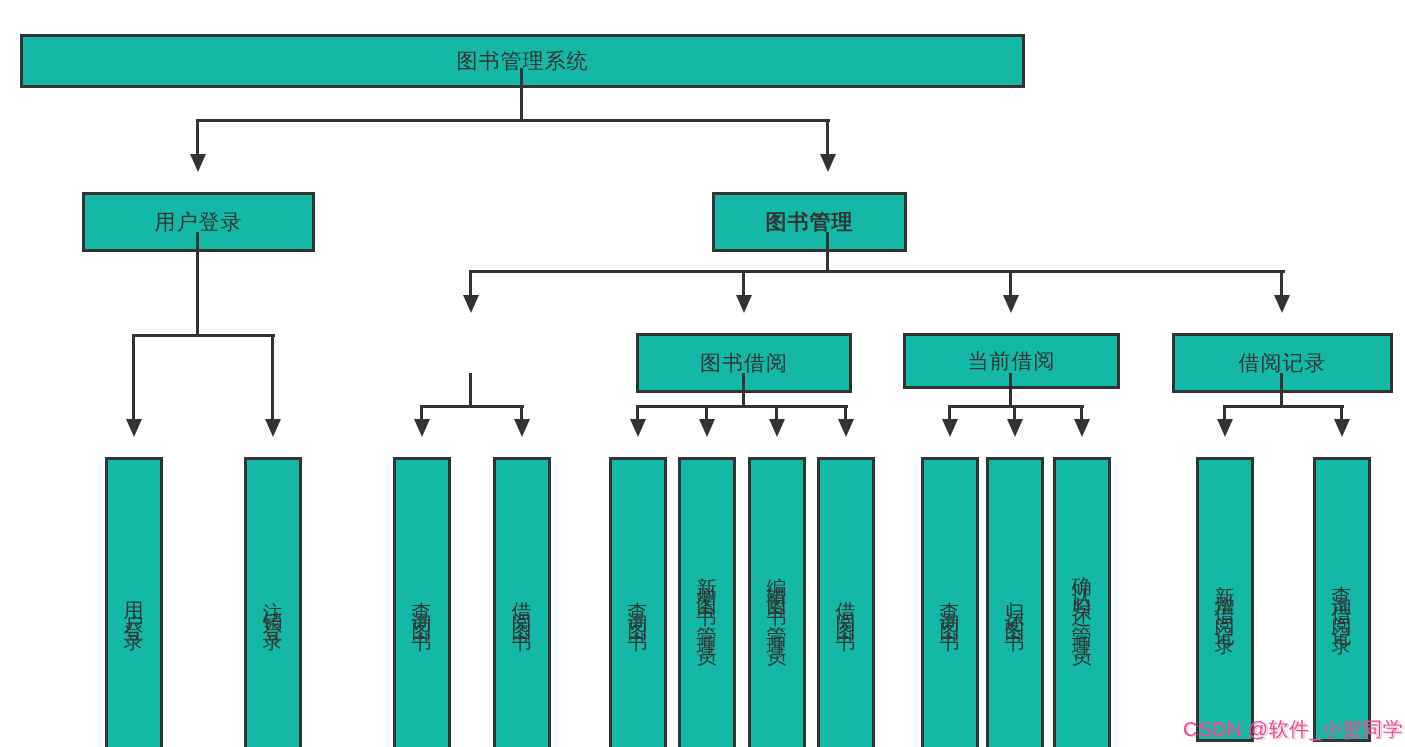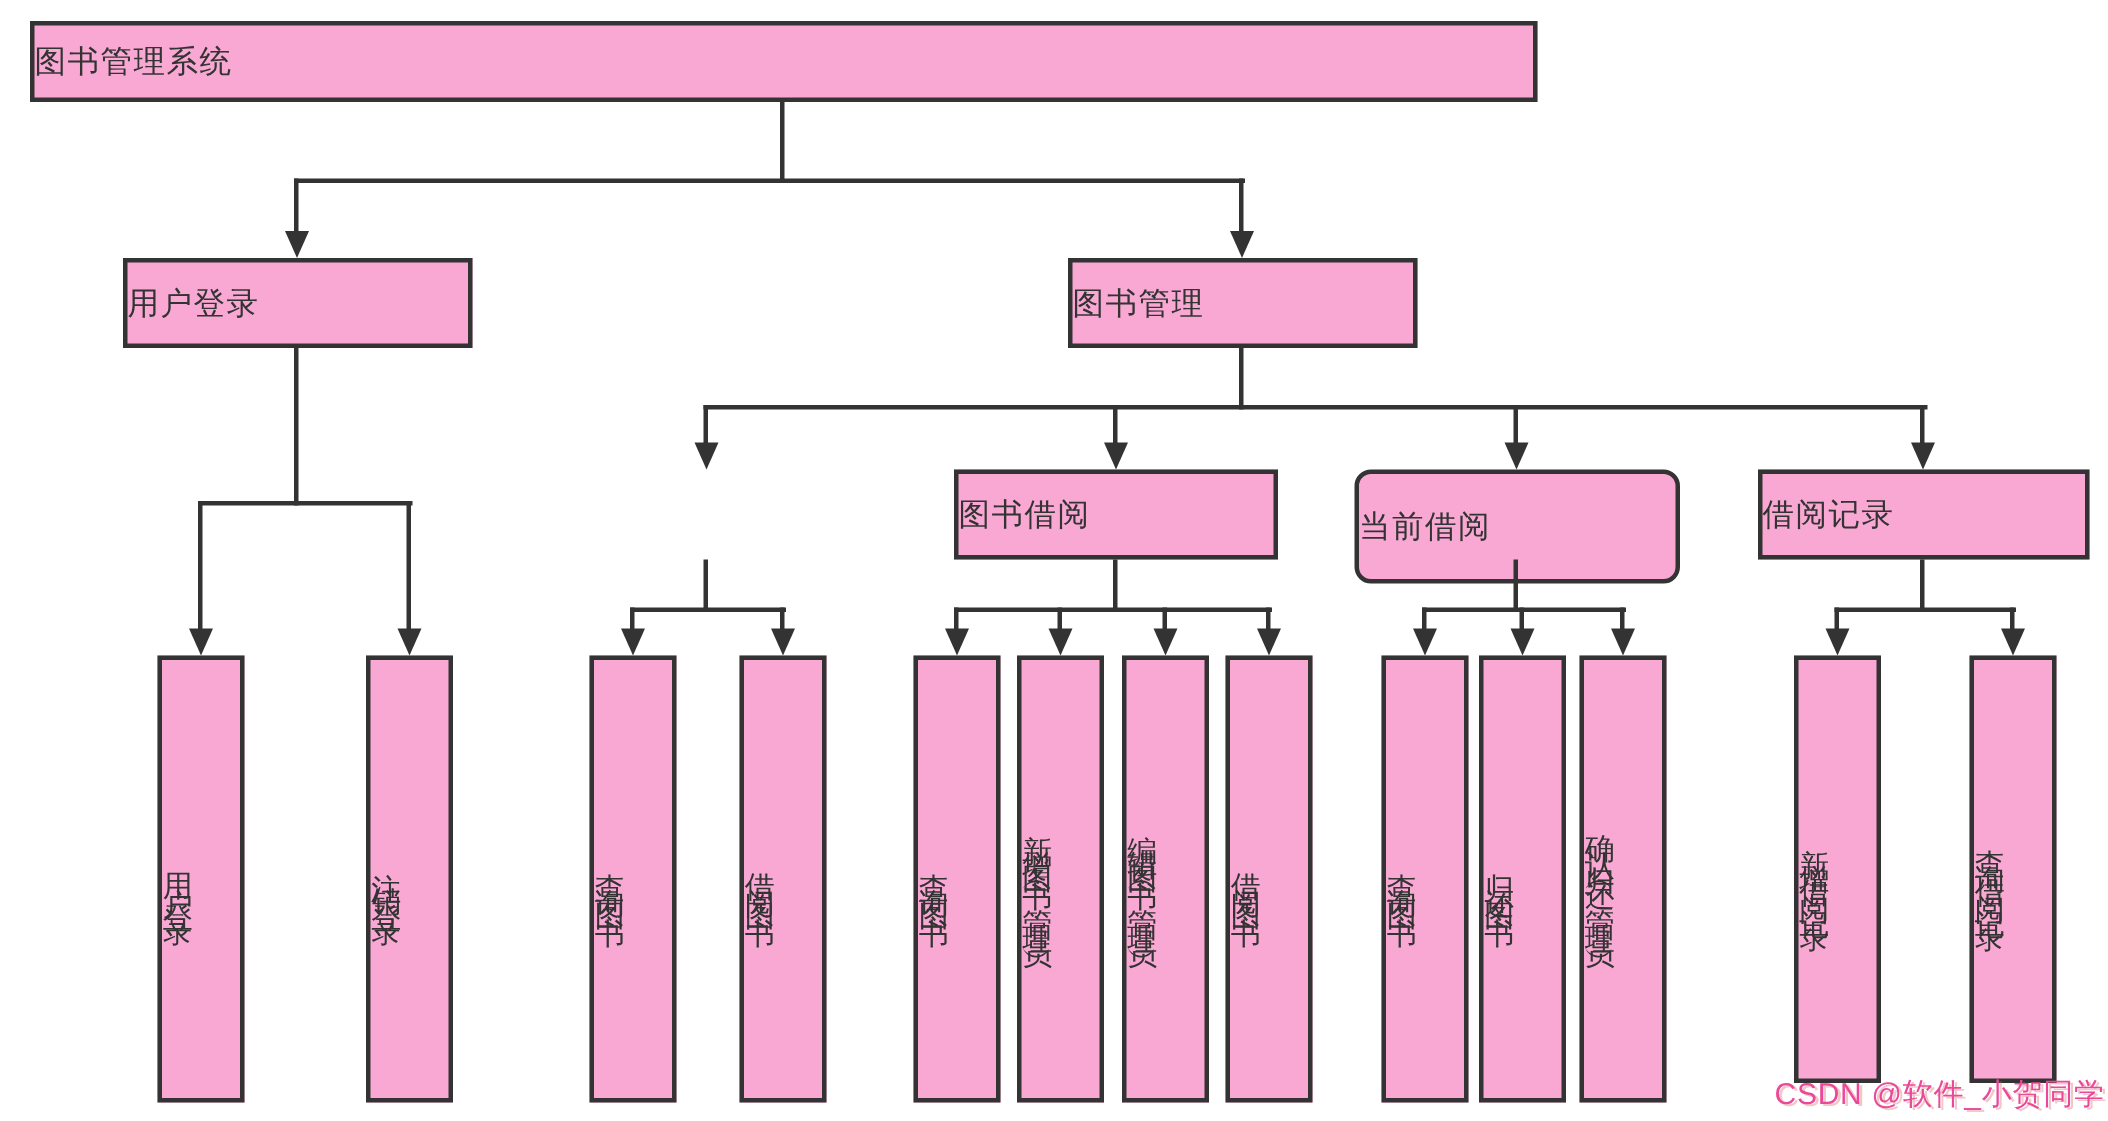--- a/index.html
+++ b/index.html
@@ -1,22 +1,22 @@
 <!DOCTYPE html>
 <html><head>
 <meta charset="utf-8">
 <style>
   html,body{margin:0;padding:0;background:#ffffff;}
   .canvas{
     position:relative;width:1405px;height:747px;background:#ffffff;overflow:hidden;
     font-family:"Liberation Sans","DejaVu Sans",sans-serif;color:#333333;
   }
   .node{
-    position:absolute;box-sizing:border-box;border:3px solid #333333;background:#f9a8d4;
-    display:flex;align-items:center;justify-content:flex-start;
+    position:absolute;box-sizing:border-box;border:3px solid #333333;background:#14b8a6;
+    display:flex;align-items:center;justify-content:center;margin-top:20px;
   }
   .node.h span{font-size:21px;letter-spacing:1px;color:#333333;white-space:nowrap;}
   .node.v span{
     writing-mode:vertical-rl;text-orientation:mixed;
     font-size:20px;letter-spacing:10px;color:#333333;line-height:1;
   }
   .line{position:absolute;background:#333333;}
   .tri{
     position:absolute;width:0;height:0;
     border-left:8px solid transparent;border-right:8px solid transparent;
@@ -40,21 +40,21 @@
   <div class="line" style="left:520px;top:68px;width:3px;height:54px;"></div>
   <div class="line" style="left:196px;top:119px;width:634px;height:3px;"></div>
   <div class="line" style="left:196px;top:119px;width:3px;height:36px;"></div>
   <div class="tri" style="left:190px;top:154px;"></div>
   <div class="line" style="left:826px;top:119px;width:3px;height:36px;"></div>
   <div class="tri" style="left:820px;top:154px;"></div>
 
   <div class="node h" style="left:82px;top:172px;width:233px;height:60px;">
     <span>用户登录</span>
   </div>
-  <div class="node h" style="left:712px;top:172px;width:233px;height:60px;">
+  <div class="node h" style="left:712px;top:172px;width:195px;height:60px;font-weight:bold;">
     <span>图书管理</span>
   </div>
 
   <div class="line" style="left:196px;top:232px;width:3px;height:105px;"></div>
   <div class="line" style="left:132px;top:334px;width:143px;height:3px;"></div>
   <div class="line" style="left:132px;top:334px;width:3px;height:87px;"></div>
   <div class="tri" style="left:126px;top:419px;"></div>
   <div class="line" style="left:271px;top:334px;width:3px;height:87px;"></div>
   <div class="tri" style="left:265px;top:419px;"></div>
 
@@ -65,21 +65,21 @@
   <div class="line" style="left:742px;top:270px;width:3px;height:27px;"></div>
   <div class="tri" style="left:736px;top:295px;"></div>
   <div class="line" style="left:1009px;top:270px;width:3px;height:27px;"></div>
   <div class="tri" style="left:1003px;top:295px;"></div>
   <div class="line" style="left:1280px;top:270px;width:3px;height:27px;"></div>
   <div class="tri" style="left:1274px;top:295px;"></div>
 
   <div class="node h" style="left:636px;top:313px;width:216px;height:60px;">
     <span>图书借阅</span>
   </div>
-  <div class="node h" style="left:903px;top:313px;width:217px;height:76px;border-radius:11px;">
+  <div class="node h" style="left:903px;top:313px;width:217px;height:56px;">
     <span>当前借阅</span>
   </div>
   <div class="node h" style="left:1172px;top:313px;width:221px;height:60px;">
     <span>借阅记录</span>
   </div>
 
   <div class="line" style="left:469px;top:373px;width:3px;height:34px;"></div>
   <div class="line" style="left:420px;top:405px;width:104px;height:3px;"></div>
   <div class="line" style="left:420px;top:405px;width:3px;height:16px;"></div>
   <div class="tri" style="left:414px;top:419px;"></div>

